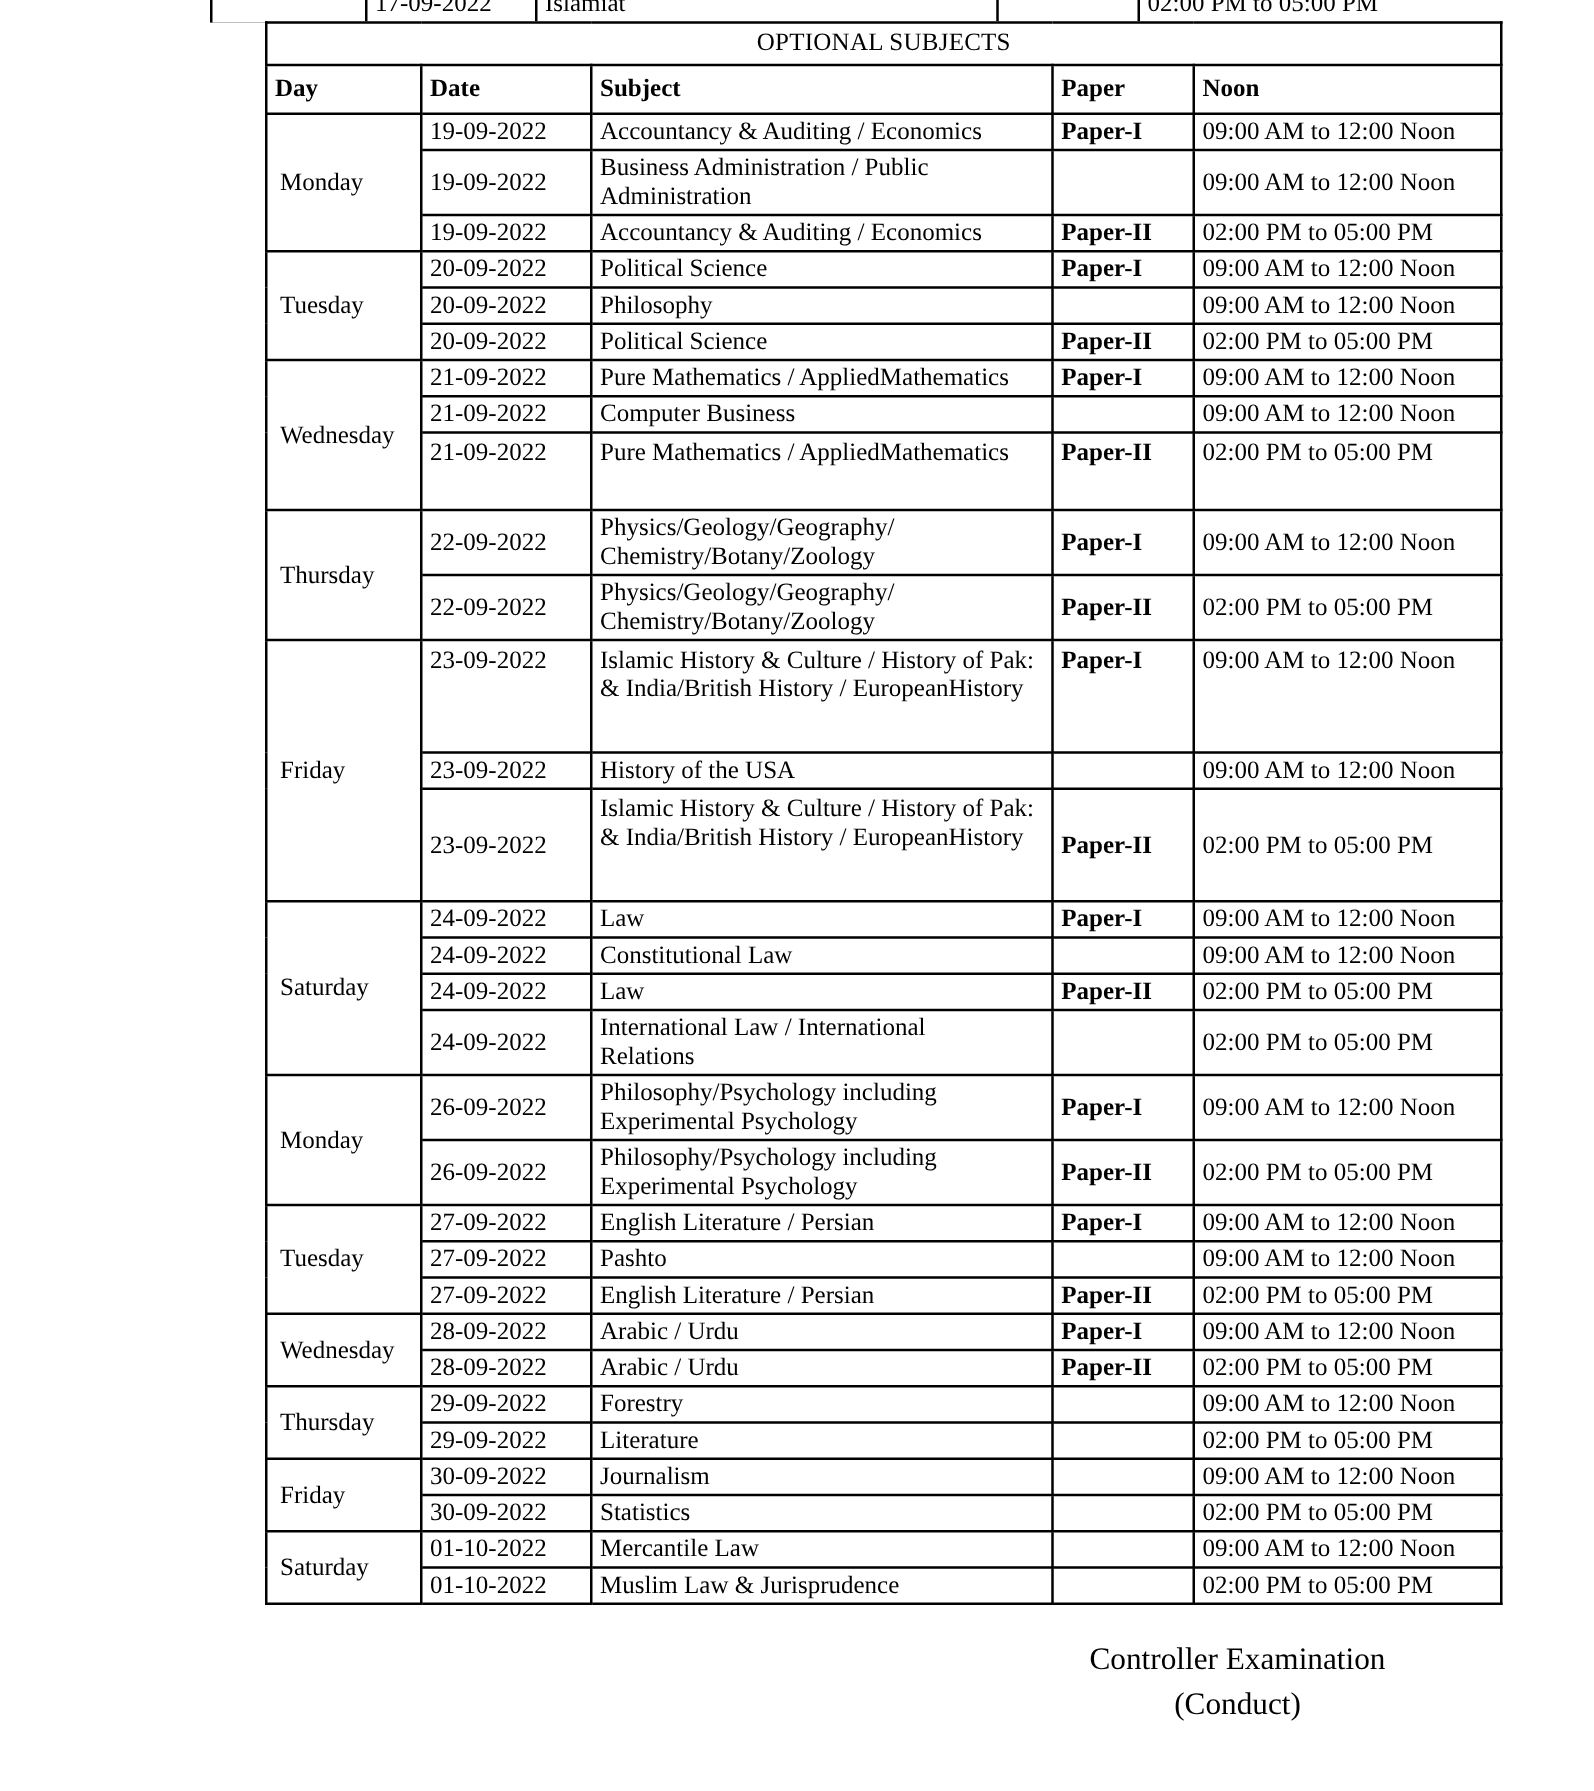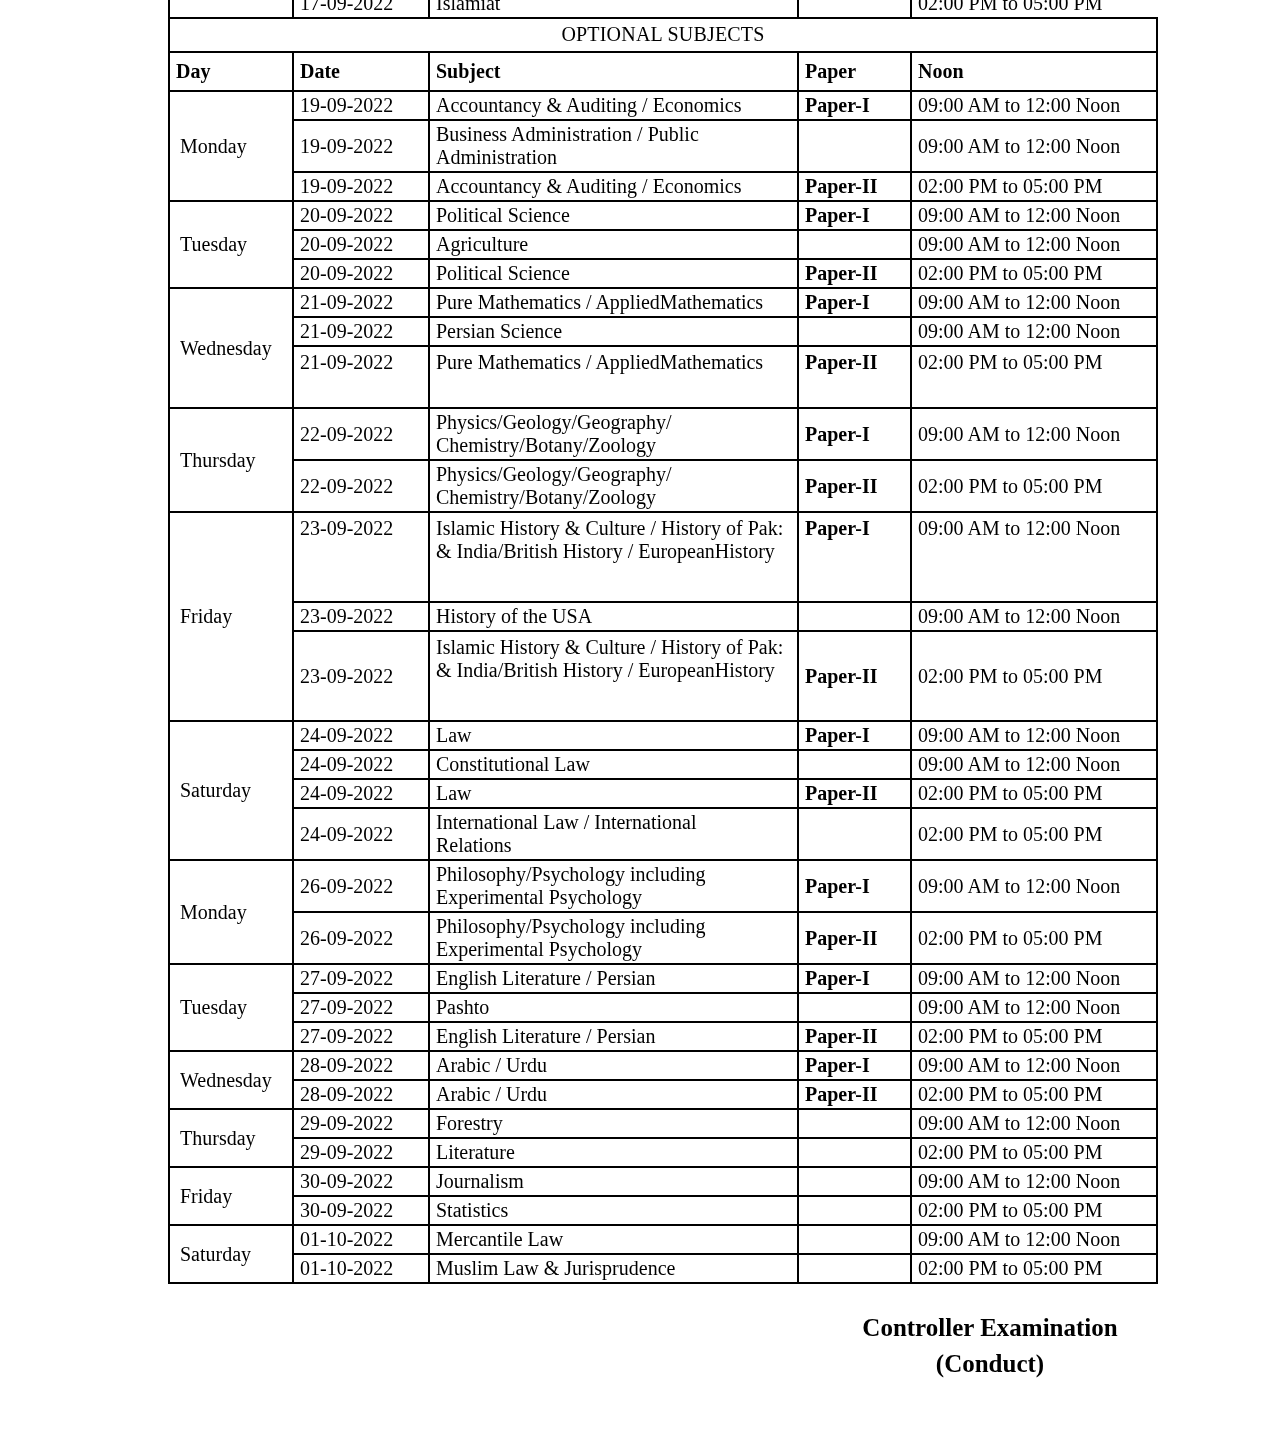--- a/index.html
+++ b/index.html
@@ -52,20 +52,21 @@
     position: absolute;
     left: 168px;
     top: 17px;
     width: 988px;
   }
   table.sched {
     border-collapse: collapse;
     table-layout: fixed;
     width: 988px;
     background: #fff;
+    margin-left: 44px;
   }
   table.sched td, table.sched th {
     border: 2px solid #000000;
     padding: 2px 6px;
     font-size: 20px;
     line-height: 1.15;
     font-weight: normal;
     vertical-align: middle;
     text-align: left;
     background: #fff;
@@ -109,21 +110,21 @@
   .pad-tall { height: 54px; }
   .row-std td { height: 23px; }
 
   
   .signature {
     position: absolute;
     left: 780px;
     top: 1310px;
     width: 420px;
     text-align: center;
-    font-weight: bold;
+    font-weight: normal;
     font-size: 25px;
     line-height: 1.45;
   }
 </style>
 </head>
 <body>
 
 <div class="page">
 
   <div class="clip-window">
@@ -192,41 +193,41 @@
 
         <tr class="row-std">
           <td class="day-cell" rowspan="3">Tuesday</td>
           <td>20-09-2022</td>
           <td>Political Science</td>
           <td class="paper-cell">Paper-I</td>
           <td>09:00 AM to 12:00 Noon</td>
         </tr>
         <tr class="row-std">
           <td>20-09-2022</td>
-          <td>Agriculture</td>
+          <td>Philosophy</td>
           <td class="paper-cell"></td>
           <td>09:00 AM to 12:00 Noon</td>
         </tr>
         <tr class="row-std">
           <td>20-09-2022</td>
           <td>Political Science</td>
           <td class="paper-cell">Paper-II</td>
           <td>02:00 PM to 05:00 PM</td>
         </tr>
 
         <tr class="row-std">
           <td class="day-cell" rowspan="3">Wednesday</td>
           <td>21-09-2022</td>
           <td>Pure Mathematics / AppliedMathematics</td>
           <td class="paper-cell">Paper-I</td>
           <td>09:00 AM to 12:00 Noon</td>
         </tr>
         <tr class="row-std">
           <td>21-09-2022</td>
-          <td>Persian Science</td>
+          <td>Computer Business</td>
           <td class="paper-cell"></td>
           <td>09:00 AM to 12:00 Noon</td>
         </tr>
         <tr>
           <td style="vertical-align:top;padding-top:4px;">21-09-2022</td>
           <td class="pad-tall" style="vertical-align:top;padding-top:4px;">Pure Mathematics / AppliedMathematics</td>
           <td class="paper-cell" style="vertical-align:top;padding-top:4px;">Paper-II</td>
           <td style="vertical-align:top;padding-top:4px;">02:00 PM to 05:00 PM</td>
         </tr>
 

